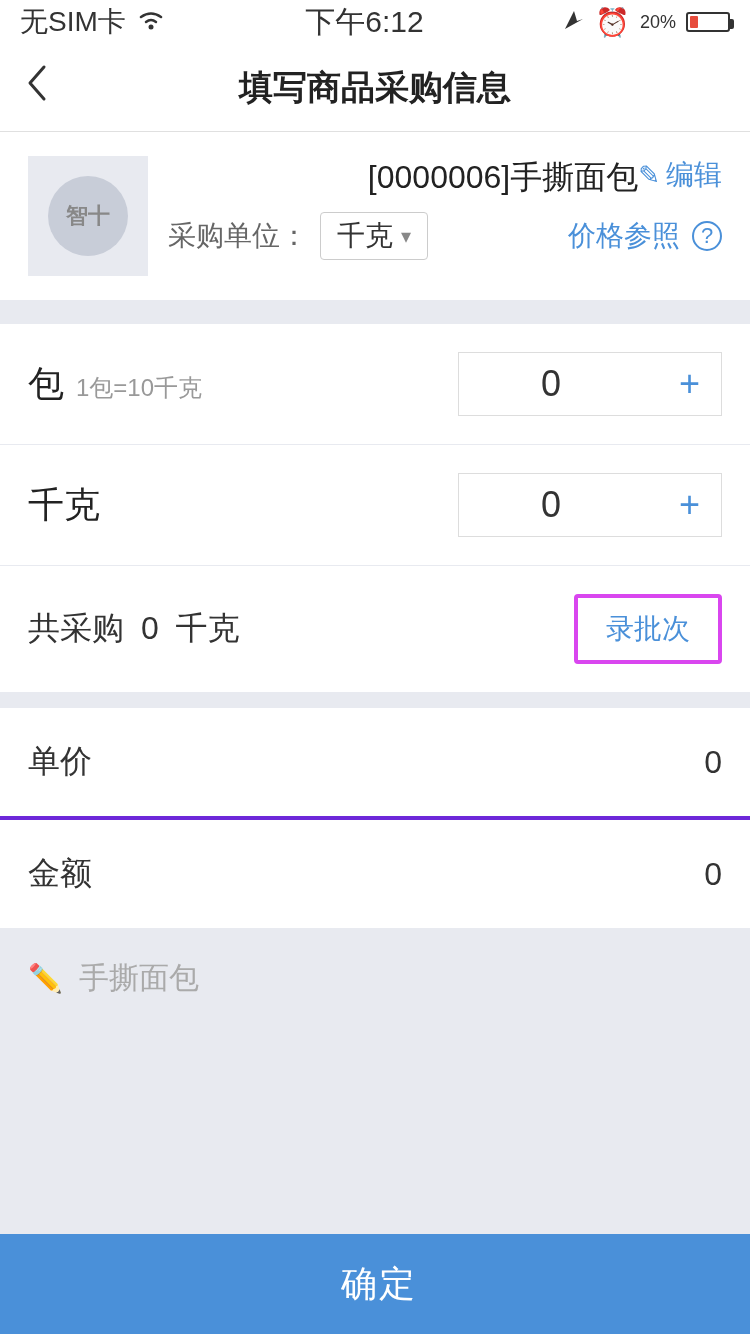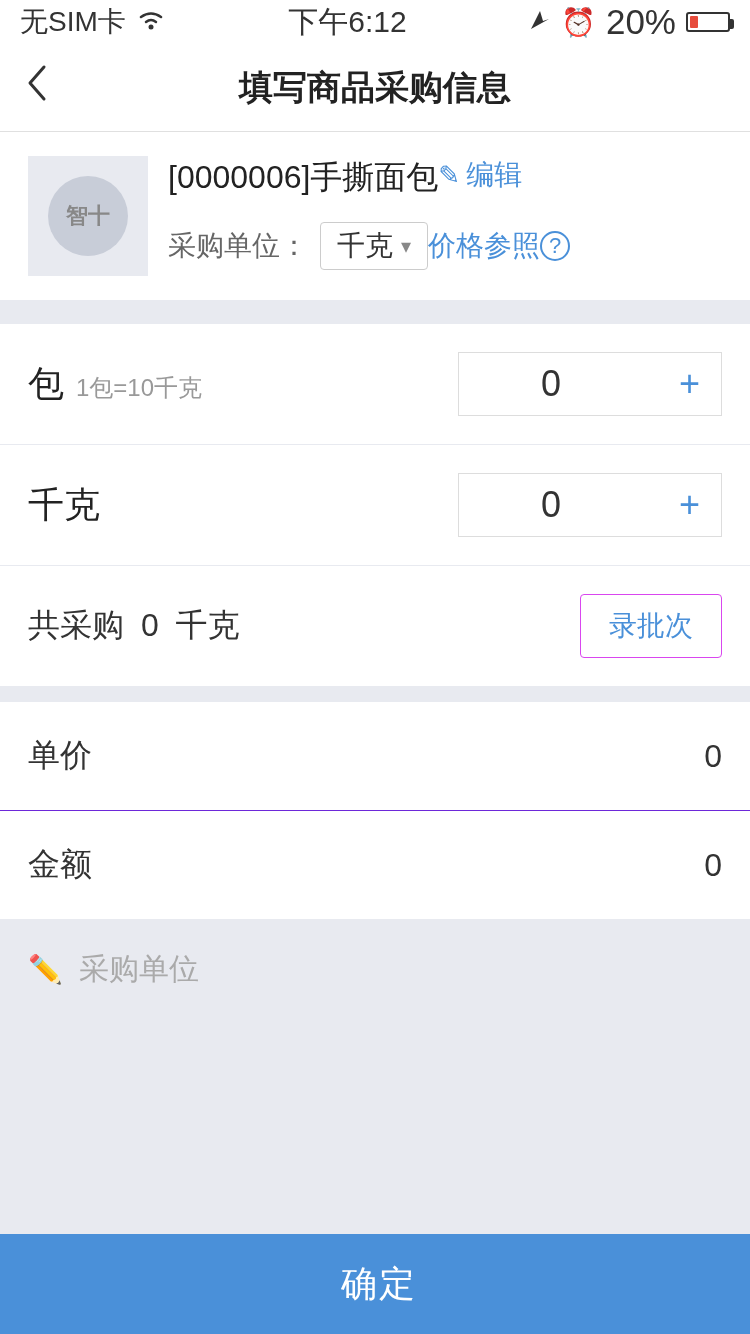--- a/index.html
+++ b/index.html
@@ -103,42 +103,43 @@
       justify-content: center;
       font-size: 22px;
       color: #888;
       font-weight: bold;
     }
     .product-info {
       flex: 1;
     }
     .product-name-row {
       display: flex;
-      justify-content: flex-start;
+      justify-content: flex-end;
       align-items: flex-start;
-      margin-bottom: 22px;
+      margin-bottom: 12px;
     }
     .product-name {
       font-size: 32px;
       color: #222;
       font-weight: 500;
     }
     .edit-btn {
       font-size: 28px;
       color: #4a90d9;
       display: flex;
       align-items: center;
       gap: 6px;
       cursor: pointer;
       white-space: nowrap;
     }
     .edit-icon { font-size: 26px; }
     .product-unit-row {
       display: flex;
       align-items: center;
+      justify-content: space-between;
     }
     .unit-label {
       font-size: 28px;
       color: #666;
       display: flex;
       align-items: center;
       gap: 12px;
     }
     .unit-select {
       border: 1px solid #ccc;
@@ -150,21 +151,21 @@
       display: flex;
       align-items: center;
       gap: 8px;
       cursor: pointer;
     }
     .price-ref {
       font-size: 28px;
       color: #4a90d9;
       display: flex;
       align-items: center;
-      gap: 0;
+      gap: 12px;
       cursor: pointer;
     }
     .help-circle {
       width: 30px; height: 30px;
       border: 2px solid #4a90d9;
       border-radius: 50%;
       display: flex; align-items: center; justify-content: center;
       font-size: 22px;
       color: #4a90d9;
     }
@@ -231,21 +232,21 @@
       align-items: center;
       justify-content: space-between;
       padding: 28px 28px;
       background: #fff;
     }
     .total-text {
       font-size: 32px;
       color: #333;
     }
     .batch-btn {
-      border: 1px solid #d946ef;
+      border: 4px solid #d946ef;
       color: #4a90d9;
       background: #fff;
       padding: 12px 28px;
       font-size: 28px;
       border-radius: 4px;
       cursor: pointer;
     }
 
     
     .section-divider {
@@ -256,21 +257,21 @@
     
     .price-section {
       background: #fff;
       margin-bottom: 0;
     }
     .price-row {
       display: flex;
       align-items: center;
       justify-content: space-between;
       padding: 32px 28px;
-      border-bottom: 1px solid #6d28d9;
+      border-bottom: 4px solid #6d28d9;
     }
     .price-row:last-child {
       border-bottom: none;
     }
     .price-label {
       font-size: 32px;
       color: #333;
     }
     .price-value {
       font-size: 32px;
@@ -346,21 +347,21 @@
     </span>
   </div>
   <div style="font-size:30px;font-weight:400;">下午6:12</div>
   <div class="status-right">
     <span>
       <svg width="22" height="22" viewBox="0 0 22 22" fill="#333">
         <polygon points="2,20 11,2 14,12 20,10"></polygon>
       </svg>
     </span>
     <span>⏰</span>
-    <span style="font-size:35px;">20%</span>
+    <span style="font-size:18px;">20%</span>
     <div class="battery">
       <div class="battery-bar">
         <div class="battery-fill"></div>
       </div>
     </div>
   </div>
 </div>
 
 <div class="nav-bar">
   <div class="nav-back">
@@ -451,20 +452,20 @@
       <span class="price-value">0</span>
     </div>
     <div class="price-row">
       <span class="price-label">金额</span>
       <span class="price-value">0</span>
     </div>
   </div>
 
   <div class="note-section">
     <span class="pencil-icon">✏️</span>
-    <span class="note-placeholder">采购单位</span>
+    <span class="note-placeholder">手撕面包</span>
   </div>
 
   <div class="empty-space"></div>
 
 </div>
 
 <div class="bottom-btn">确定</div>
 
 </body></html>

